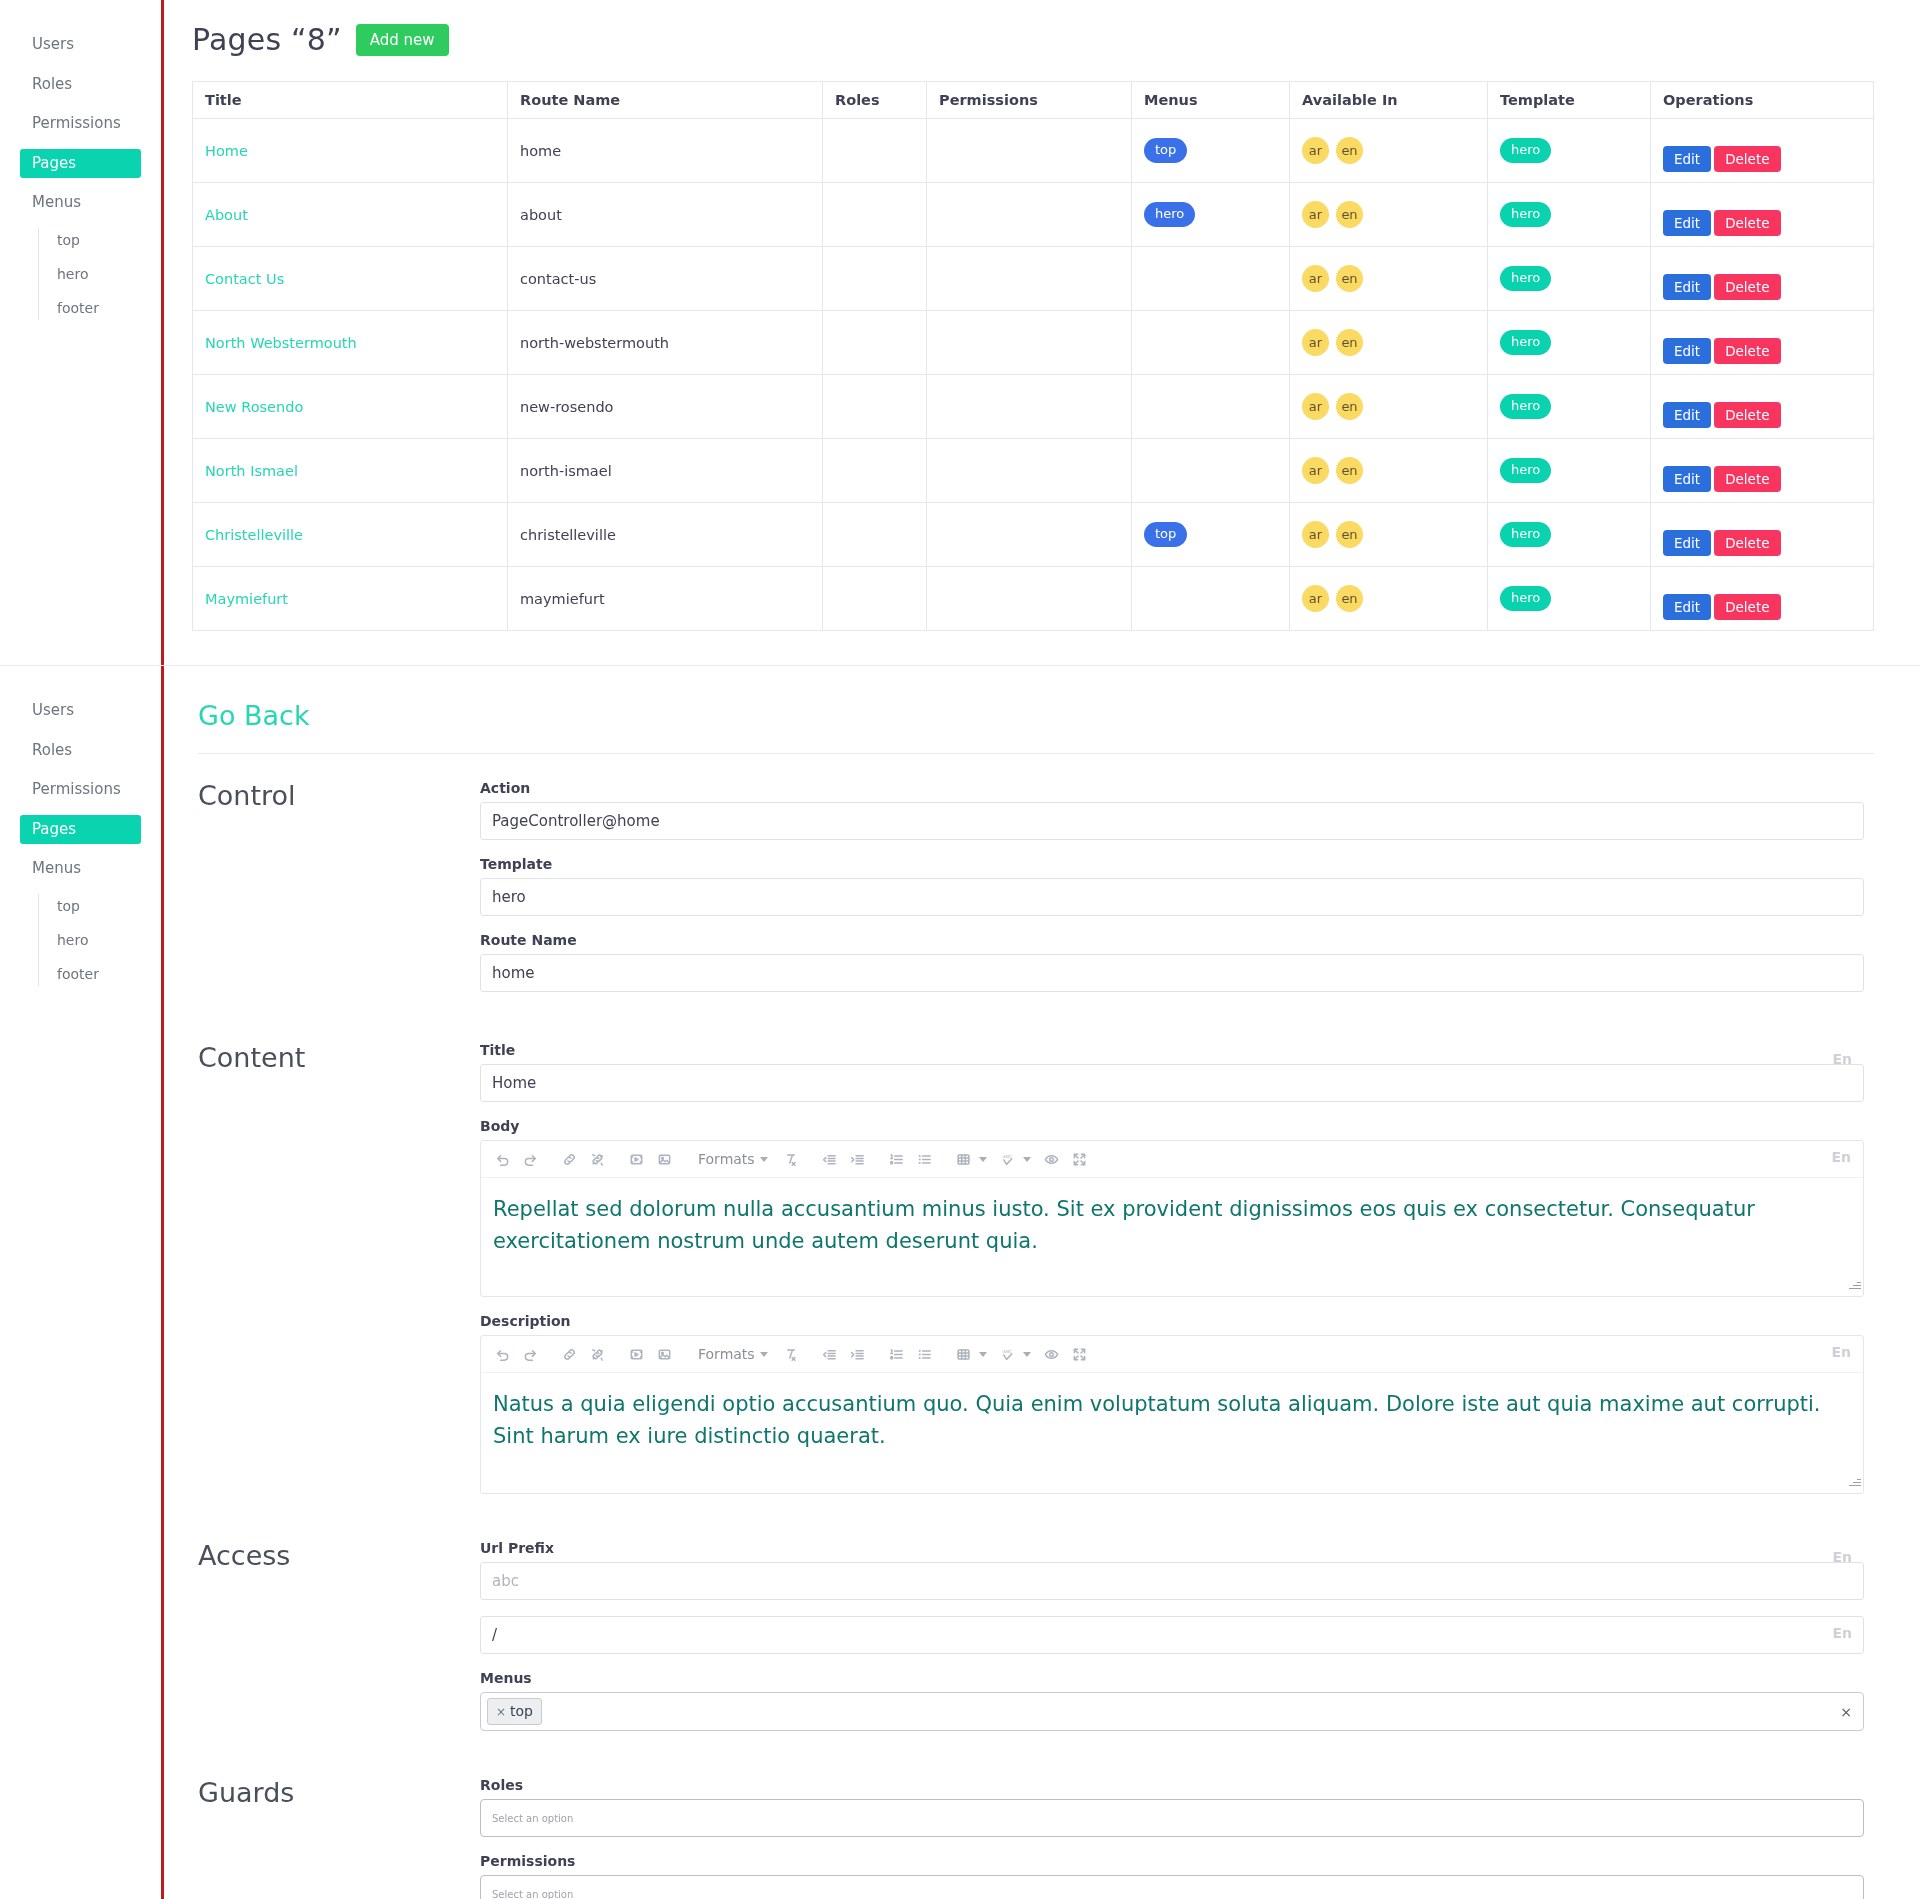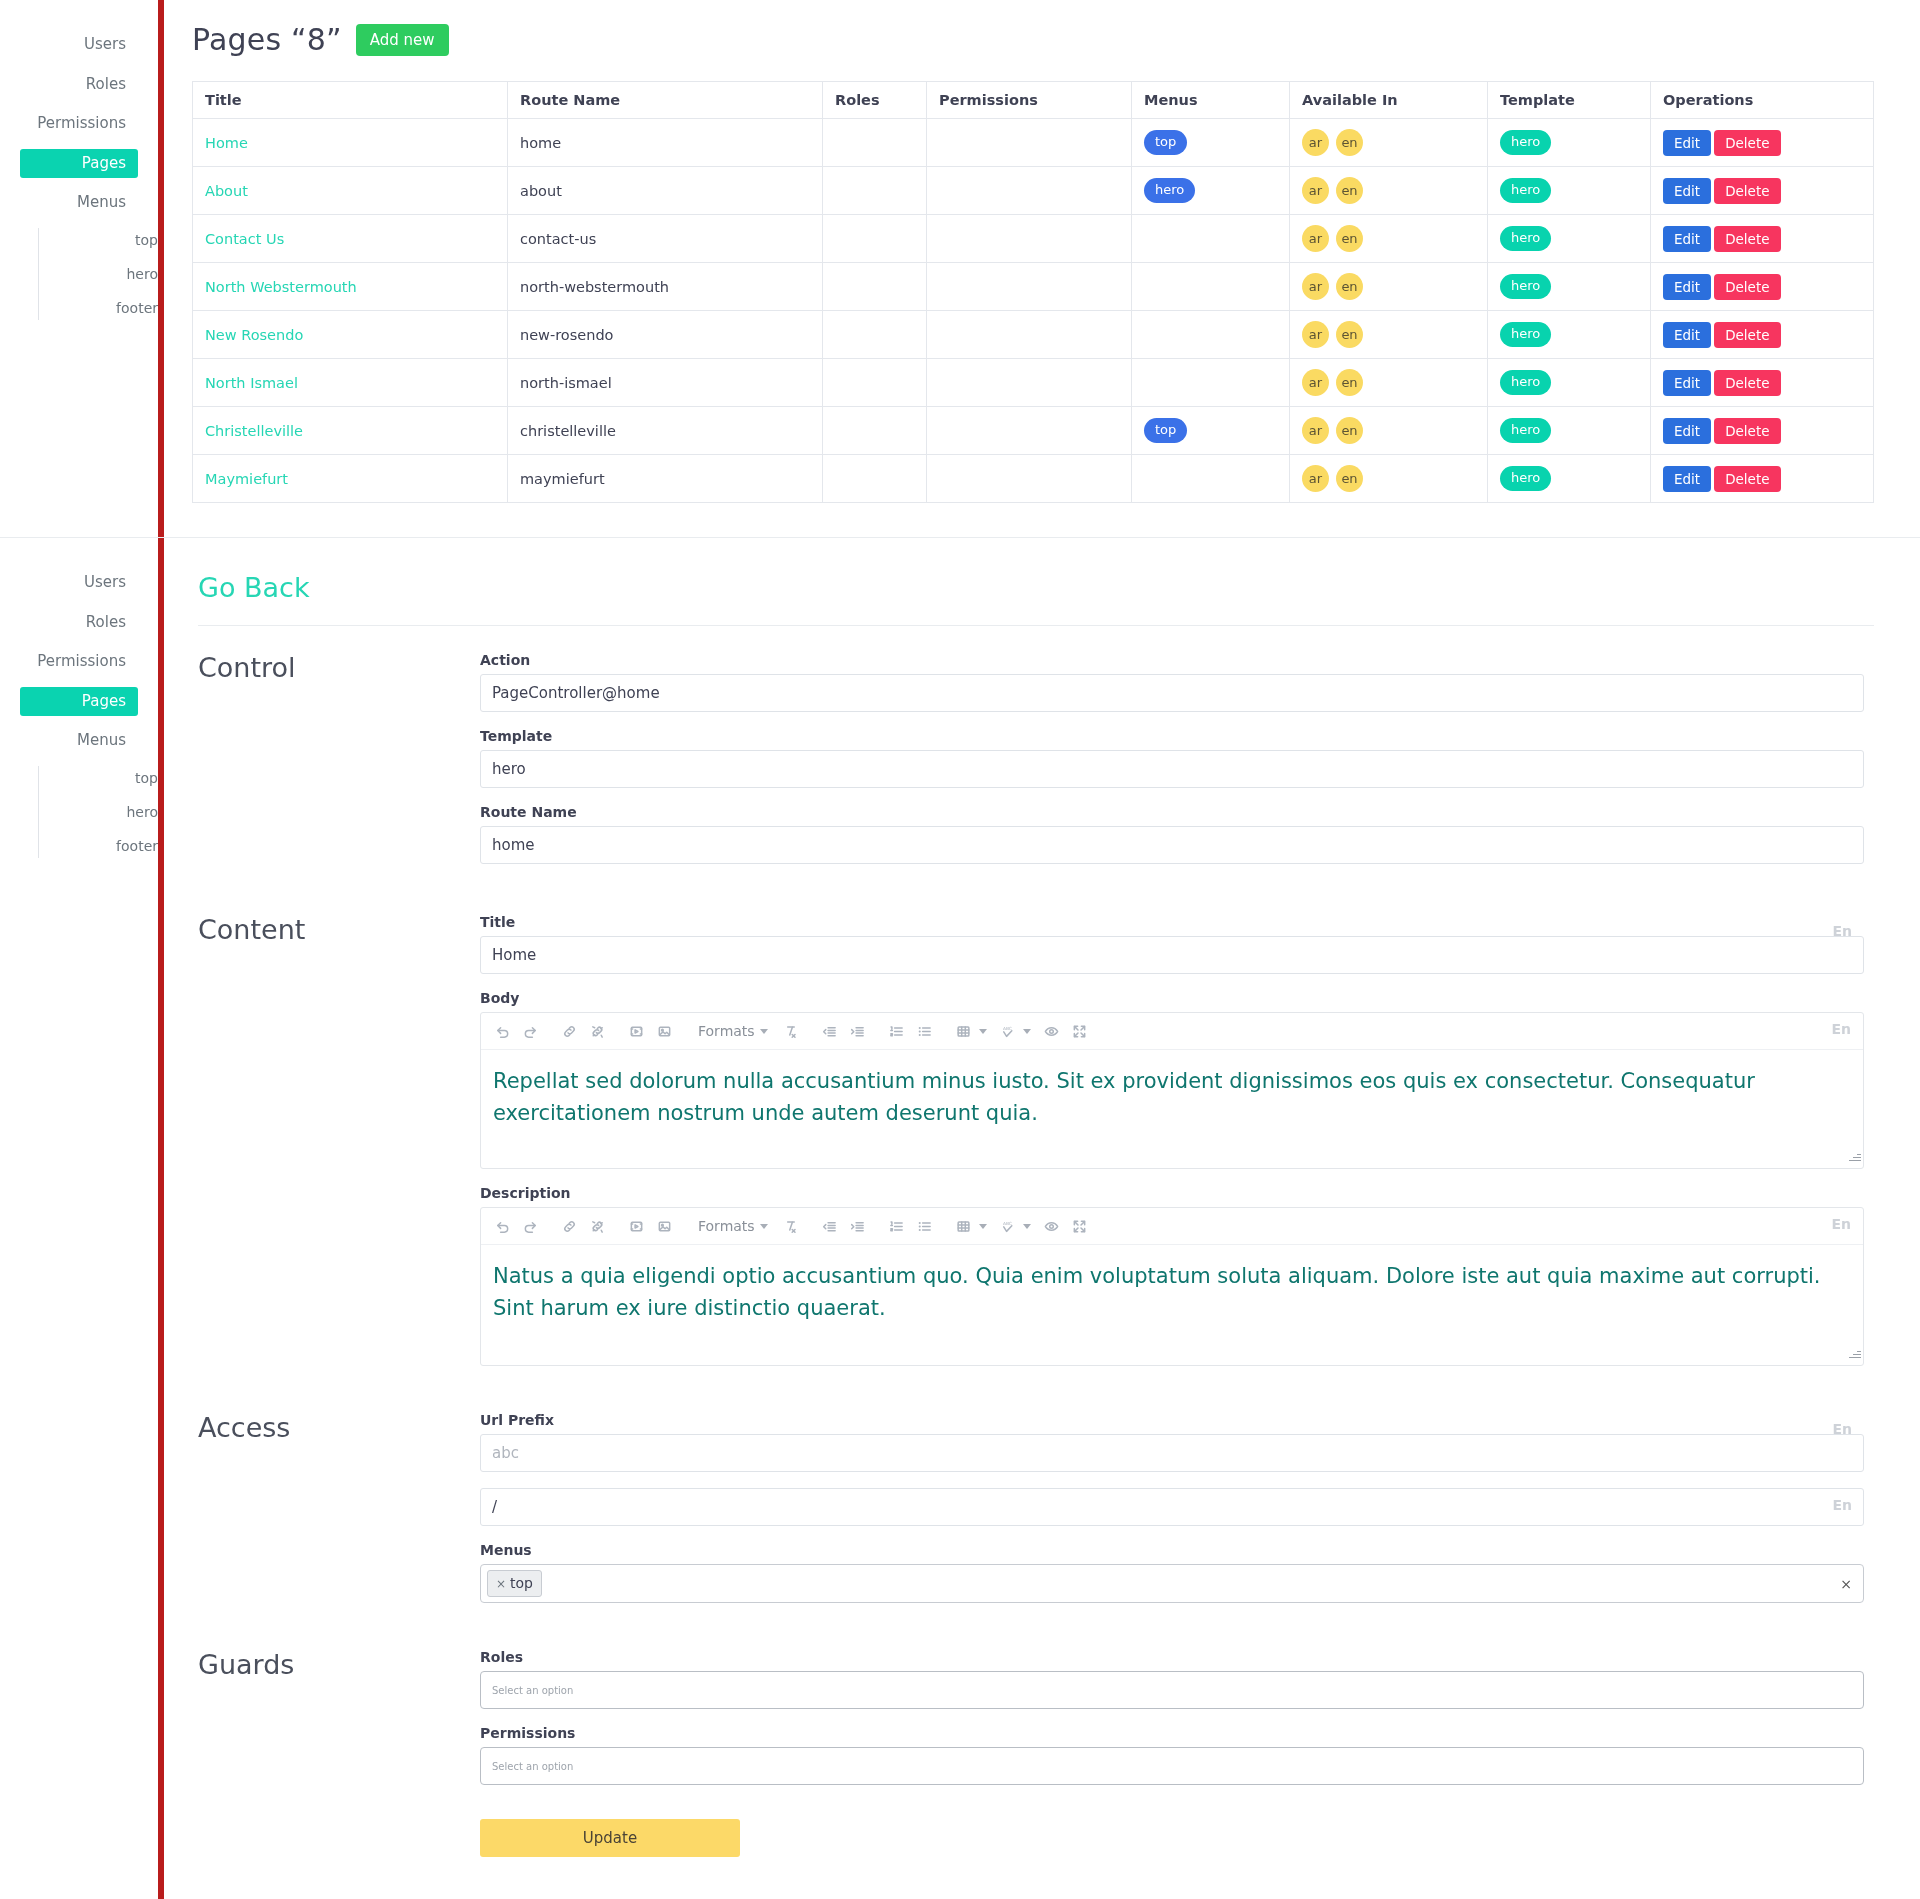--- a/index.html
+++ b/index.html
@@ -13,22 +13,21 @@
   }
 
   
   .panel { display:flex; position:relative; }
   .panel + .panel { border-top:1px solid #e9ecef; }
 
   .sidebar {
     width:164px;
     flex:0 0 164px;
     padding-top:30px;
-    border-right:6px solid #b91c1c;
-    text-align:right;
+    border-right:3px solid #b91c1c;
   }
   .side-list { list-style:none; margin:0; padding:0; }
   .side-item {
     display:block;
     margin:0 20px 10px 20px;
     padding:5px 12px;
     font-size:15px;
     color:#6c757d;
     border-radius:3px;
     cursor:pointer;
@@ -85,21 +84,21 @@
   .badge-lang {
     display:inline-block; background:#fada62; color:#5c5434;
     font-size:13px; width:27px; height:27px; line-height:27px;
     border-radius:50%; text-align:center; margin-right:7px;
   }
   .op-btn {
     display:inline-block; color:#fff; border:0; border-radius:4px;
     font-size:13.5px; padding:5px 11px; margin-right:3px; cursor:pointer;
     font-family:"DejaVu Sans", sans-serif;
   }
-  .op-edit { background:#2b6fdd; } .op-del { background:#f7355f; }
+  .op-edit { background:#2b6fdd; } .op-del { background:#f7355f;margin-top:17px; }
 
   
   .goback {
     color:#26d6b4; font-size:27px; text-decoration:none;
     display:inline-block; margin:12px 0 22px 6px; cursor:pointer;
   }
   hr.sep { border:0; border-top:1px solid #e9ecef; margin:0 0 26px 6px; }
 
   .sect { display:flex; margin-bottom:8px;justify-content:center; }
   .sect-title {

